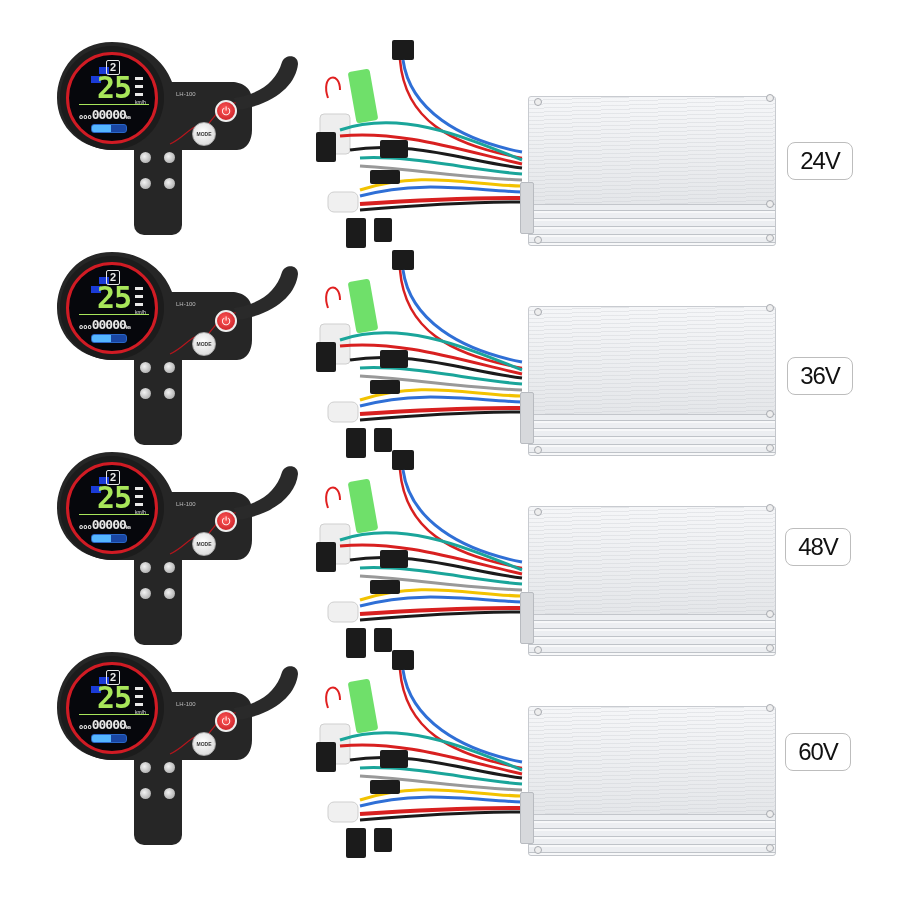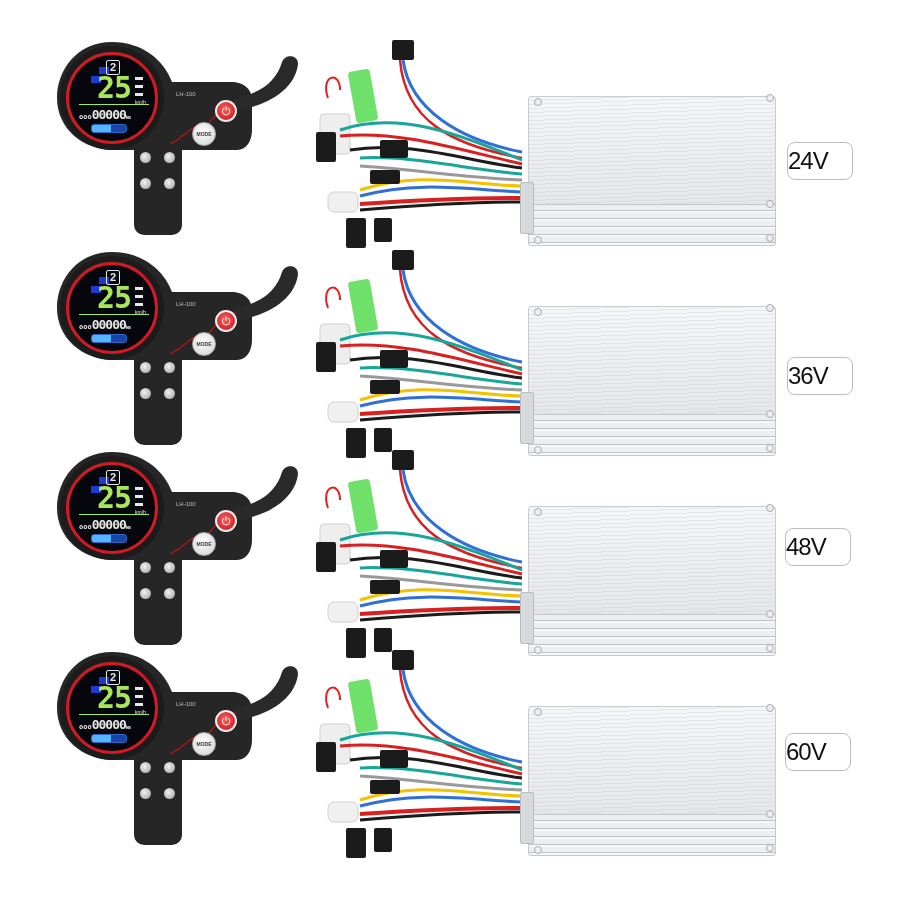--- a/index.html
+++ b/index.html
@@ -29,21 +29,21 @@
     .power-btn { position: absolute; left: 163px; top: 60px; width: 22px; height: 22px; border-radius: 50%; background: radial-gradient(circle at 45% 40%, #ff5a5a, #c0141c); border: 2px solid #eee; box-sizing: border-box; color: #fff; font-size: 11px; text-align: center; line-height: 18px; }
     .mode-btn { position: absolute; left: 140px; top: 82px; width: 24px; height: 24px; border-radius: 50%; background: radial-gradient(circle at 45% 40%, #ffffff, #cfcfcf); border: 1px solid #aaa; box-sizing: border-box; color: #333; font-size: 5px; text-align: center; line-height: 22px; font-weight: bold; }
     
     .wires { position: absolute; left: 300px; top: 0; width: 230px; height: 210px; }
     .controller { position: absolute; left: 520px; top: 56px; width: 258px; height: 152px; }
     .ctrl-top { position: absolute; left: 8px; top: 0; width: 246px; height: 110px; background: linear-gradient(180deg, #f4f5f7, #e6e8eb); border: 1px solid #c8cbd0; border-radius: 3px;
       background-image: repeating-linear-gradient(178deg, rgba(255,255,255,0) 0 3px, rgba(200,203,208,0.35) 3px 4px), linear-gradient(180deg, #f5f6f8, #e4e6e9); }
     .ctrl-fins { position: absolute; left: 8px; top: 108px; width: 246px; height: 40px; border: 1px solid #c3c6cb; border-radius: 0 0 3px 3px; background: repeating-linear-gradient(180deg, #eceef1 0 5px, #bfc3c8 5px 6px, #f7f8f9 6px 8px); }
     .ctrl-plug { position: absolute; left: 0; top: 86px; width: 12px; height: 50px; background: #d7d9dc; border: 1px solid #b8bbc0; border-radius: 2px; }
     .screw { position: absolute; width: 8px; height: 8px; border-radius: 50%; border: 1px solid #a7aab0; background: #eeeeee; box-sizing: border-box; }
-    .volt-label { position: absolute; width: 66px; height: 38px; border: 1.5px solid #bdbdbd; border-radius: 8px; box-sizing: border-box; background: #fff; color: #111; font-size: 24px; line-height: 36px; letter-spacing: -1px; }
+    .volt-label { position: absolute; width: 66px; height: 38px; border: 1.5px solid #bdbdbd; border-radius: 8px; box-sizing: border-box; background: #fff; color: #111; font-size: 24px; text-align: center; line-height: 36px; letter-spacing: -1px; }
   </style>
 </head>
 <body>
 
 <div id="rows">
   <div class="row" style="top: 40px;">
     <div class="throttle">
       <div class="clamp">
         <div class="bolt" style="left:6px;top:12px"></div>
         <div class="bolt" style="left:30px;top:12px"></div>

